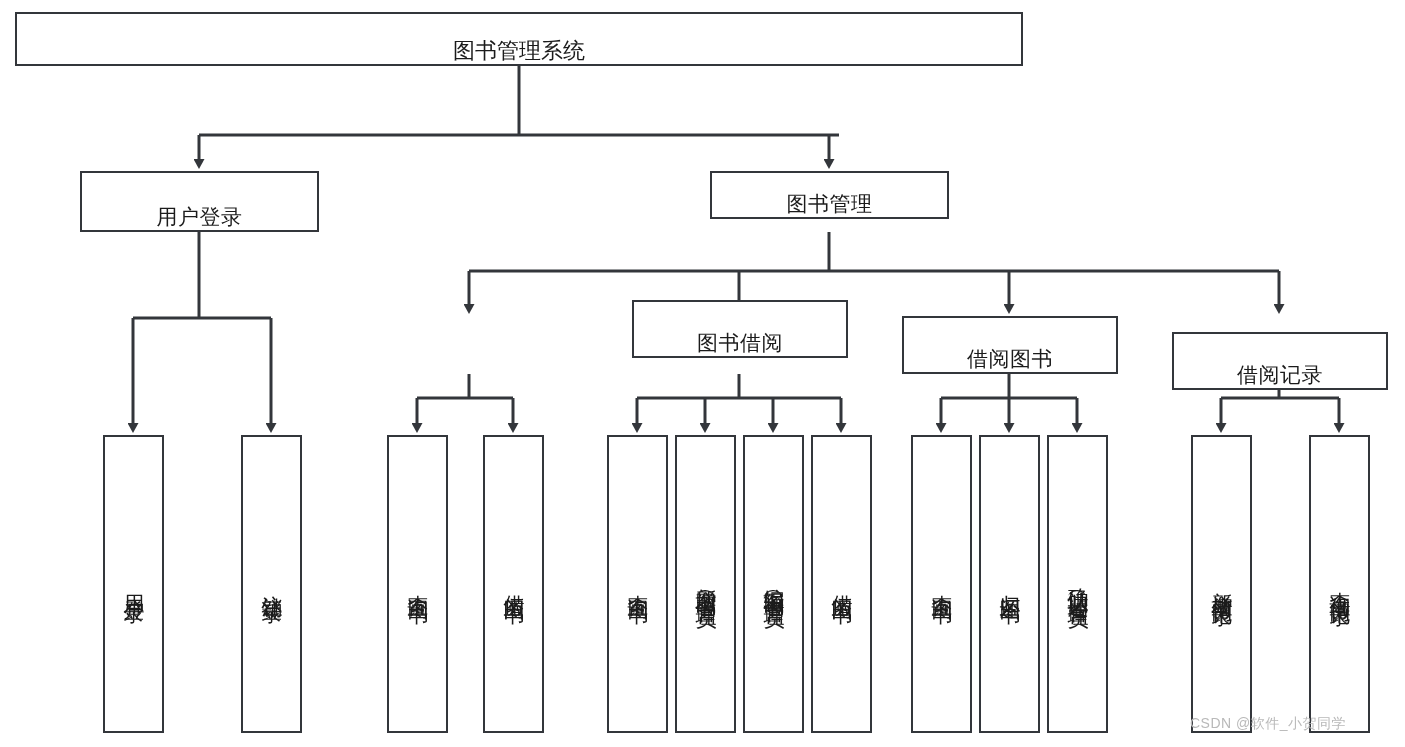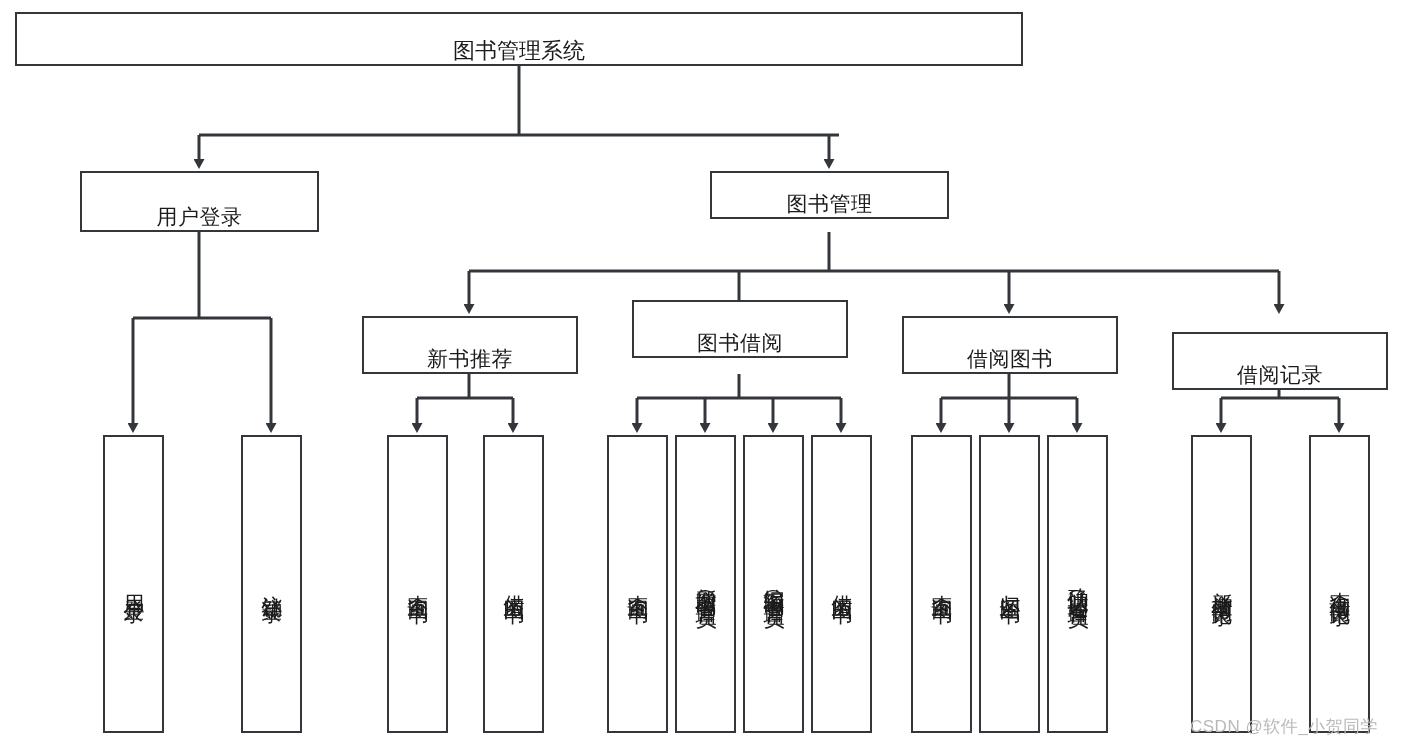--- a/index.html
+++ b/index.html
@@ -53,21 +53,21 @@
     padding: 4px 0;
     white-space: nowrap;
     overflow: hidden;
   }
   .node.v .vtxt {
     writing-mode: vertical-rl;
     text-orientation: upright;
   }
   .watermark {
     position: absolute;
-    font-size: 17px;
+    font-size: 14px;
     color: #b9b9b9;
     white-space: nowrap;
     letter-spacing: 0.5px;
   }
 </style>
 </head>
 <body>
 
 <div id="canvas">
 
@@ -126,23 +126,20 @@
   </div>
 
   <div class="node h" style="left:80px; top:171px; width:239px; height:61px;">
     <span>用户登录</span>
   </div>
 
   <div class="node h" style="left:710px; top:171px; width:239px; height:48px;">
     <span>图书管理</span>
   </div>
 
-  <div class="node h" style="left:362px; top:316px; width:216px; height:58px;">
-    <span>新书推荐</span>
-  </div>
 
   <div class="node h" style="left:632px; top:300px; width:216px; height:58px;">
     <span>图书借阅</span>
   </div>
 
   <div class="node h" style="left:902px; top:316px; width:216px; height:58px;">
     <span>借阅图书</span>
   </div>
 
   <div class="node h" style="left:1172px; top:332px; width:216px; height:58px;">

